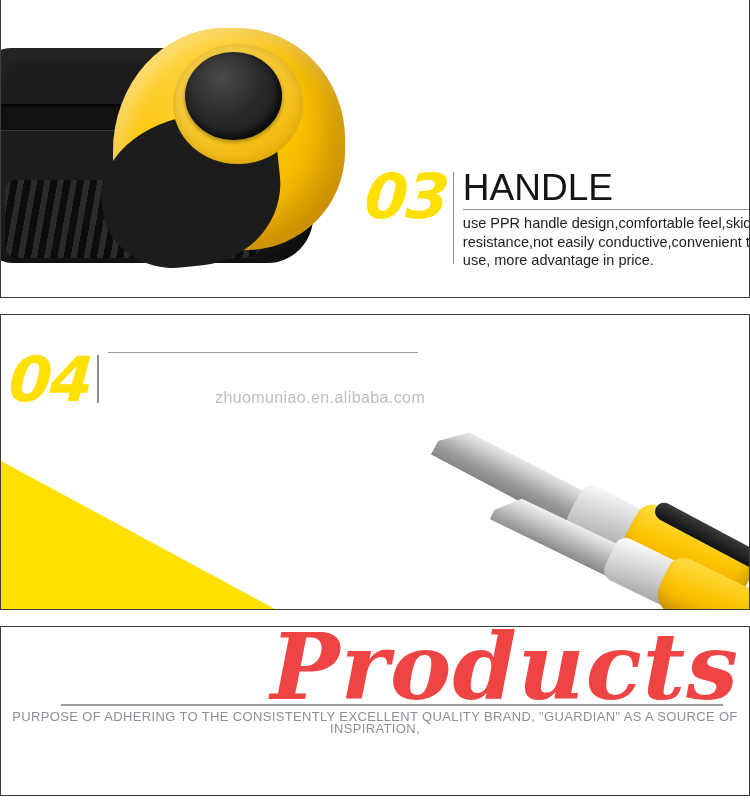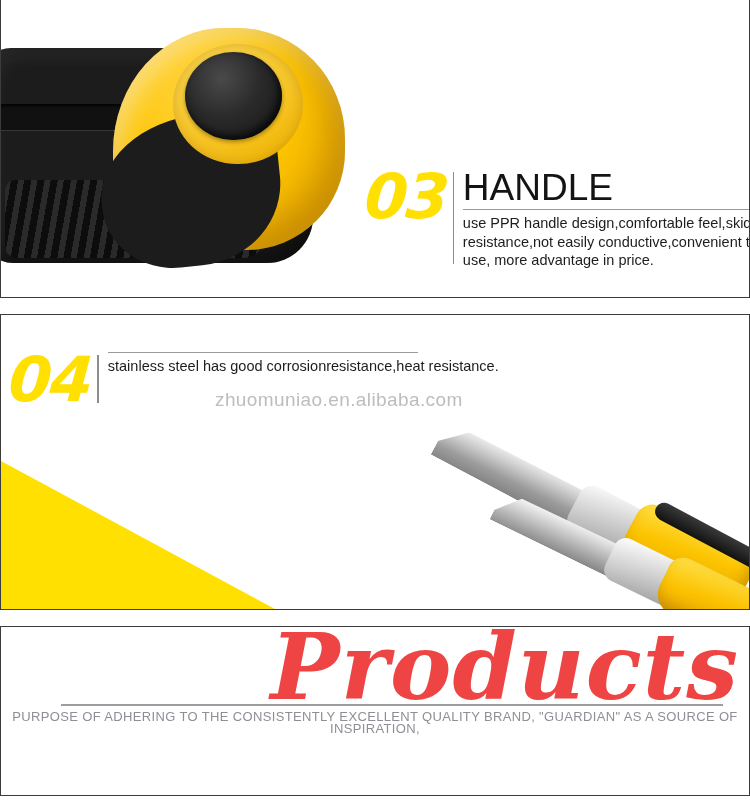--- a/index.html
+++ b/index.html
@@ -28,21 +28,21 @@
 
   
   #spec-handle{left:364px;top:168px;}
   #spec-handle .spec-rule{width:300px;}
 
   
   #spec-blade{left:8px;top:36px;}
   #spec-blade .spec-rule{width:310px;}
 
   
-  .watermark{position:absolute;color:#bdbdbd;font-size:19px;letter-spacing:.4px;
+  .watermark{position:absolute;color:#bdbdbd;font-size:16px;letter-spacing:.4px;
              white-space:nowrap;pointer-events:none;text-align:right;}
 
   
   .tri{position:absolute;left:0;bottom:0;width:274px;height:148px;
        background:#FFE000;clip-path:polygon(0 0,100% 100%,0 100%);}
 
   
   .ph-handle{position:absolute;left:-18px;top:4px;width:372px;height:288px;}
   .grip{position:absolute;left:0;top:44px;width:330px;height:215px;background:#1c1c1c;
         border-radius:28px 54px 46px 30px;
@@ -146,21 +146,20 @@
       </div>
     </div>
 
     <div class="tri"></div>
 
     <div class="spec" id="spec-blade">
       <div class="spec-num">04</div>
       <div class="spec-divider"></div>
       <div class="spec-body">
         <div class="spec-rule"></div>
-        <div class="spec-desc">stainless steel has good corrosionresistance,heat resistance.</div>
       </div>
     </div>
 
     <div class="watermark" style="left:214px;top:74px;">zhuomuniao.en.alibaba.com</div>
   </div>
 
   <div class="panel" id="panel-products">
     <div class="products-word">Products</div>
     <div class="products-rule"></div>
     <div class="tagline">

